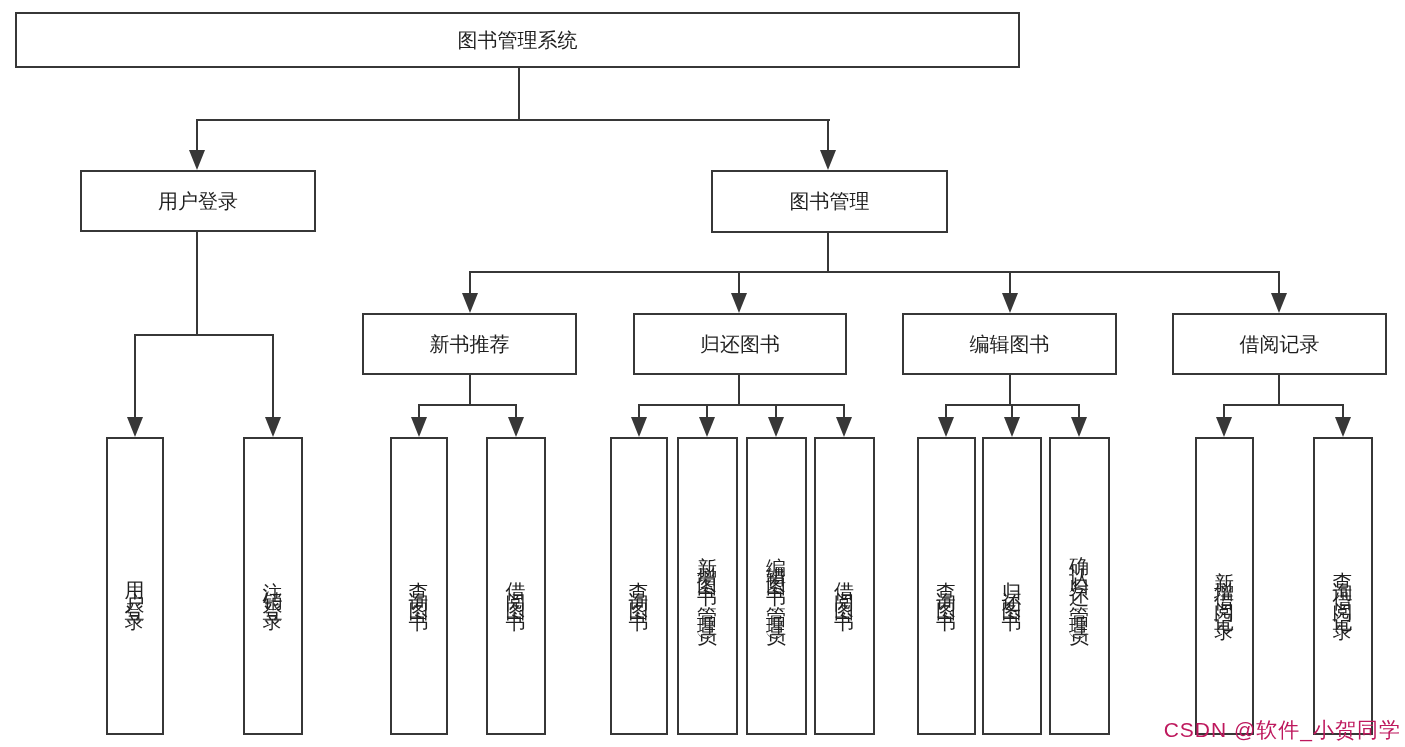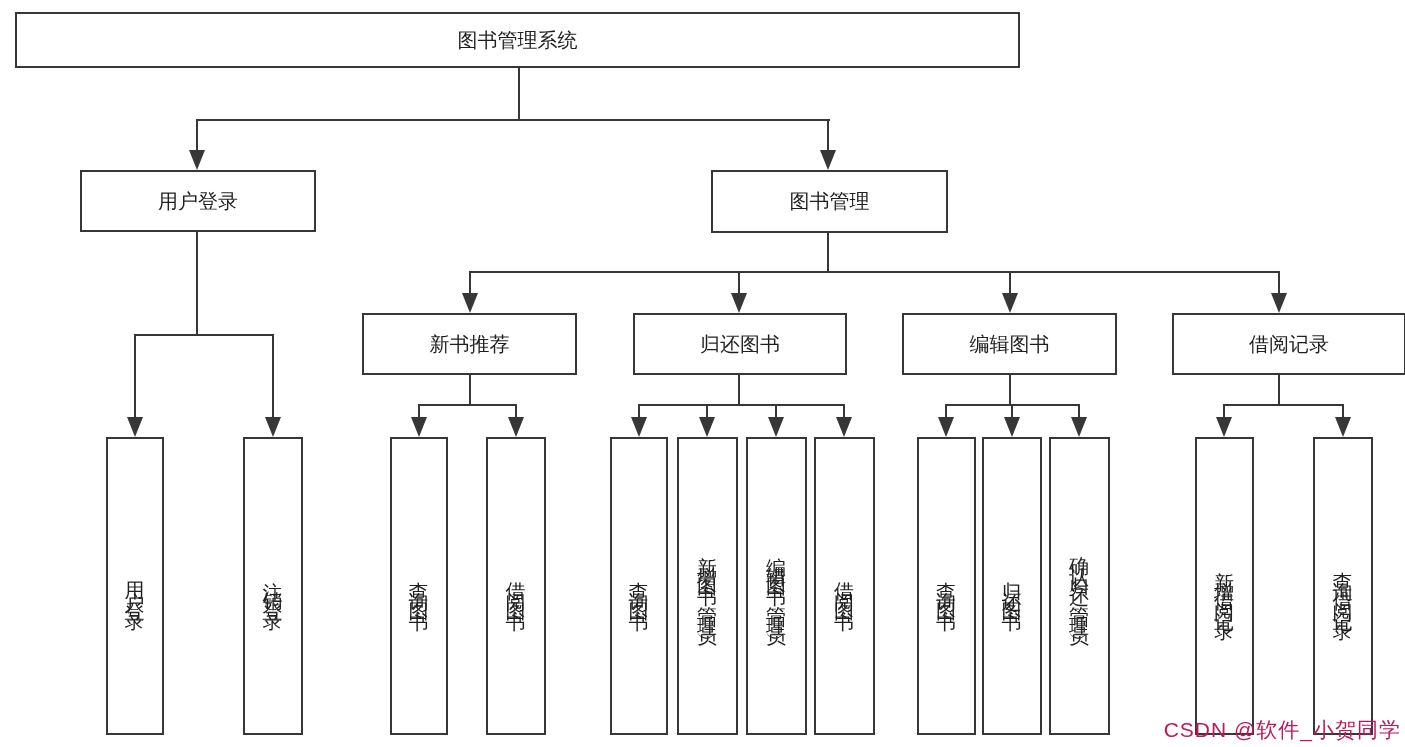--- a/index.html
+++ b/index.html
@@ -78,21 +78,21 @@
 
   <div class="bx" style="left:362px;top:313px;width:215px;height:62px;">
     <span>新书推荐</span>
   </div>
   <div class="bx" style="left:633px;top:313px;width:214px;height:62px;">
     <span>归还图书</span>
   </div>
   <div class="bx" style="left:902px;top:313px;width:215px;height:62px;">
     <span>编辑图书</span>
   </div>
-  <div class="bx" style="left:1172px;top:313px;width:234px;height:62px;">
+  <div class="bx" style="left:1172px;top:313px;width:215px;height:62px;">
     <span>借阅记录</span>
   </div>
 
   <i class="ln" style="left:469px;top:375px;width:2px;height:31px;"></i>
   <i class="ln" style="left:418px;top:404px;width:99px;height:2px;"></i>
   <i class="ln" style="left:418px;top:404px;width:2px;height:20px;"></i>
   <i class="ln" style="left:515px;top:404px;width:2px;height:20px;"></i>
   <i class="ah" style="left:411px;top:417px;"></i>
   <i class="ah" style="left:508px;top:417px;"></i>
 

